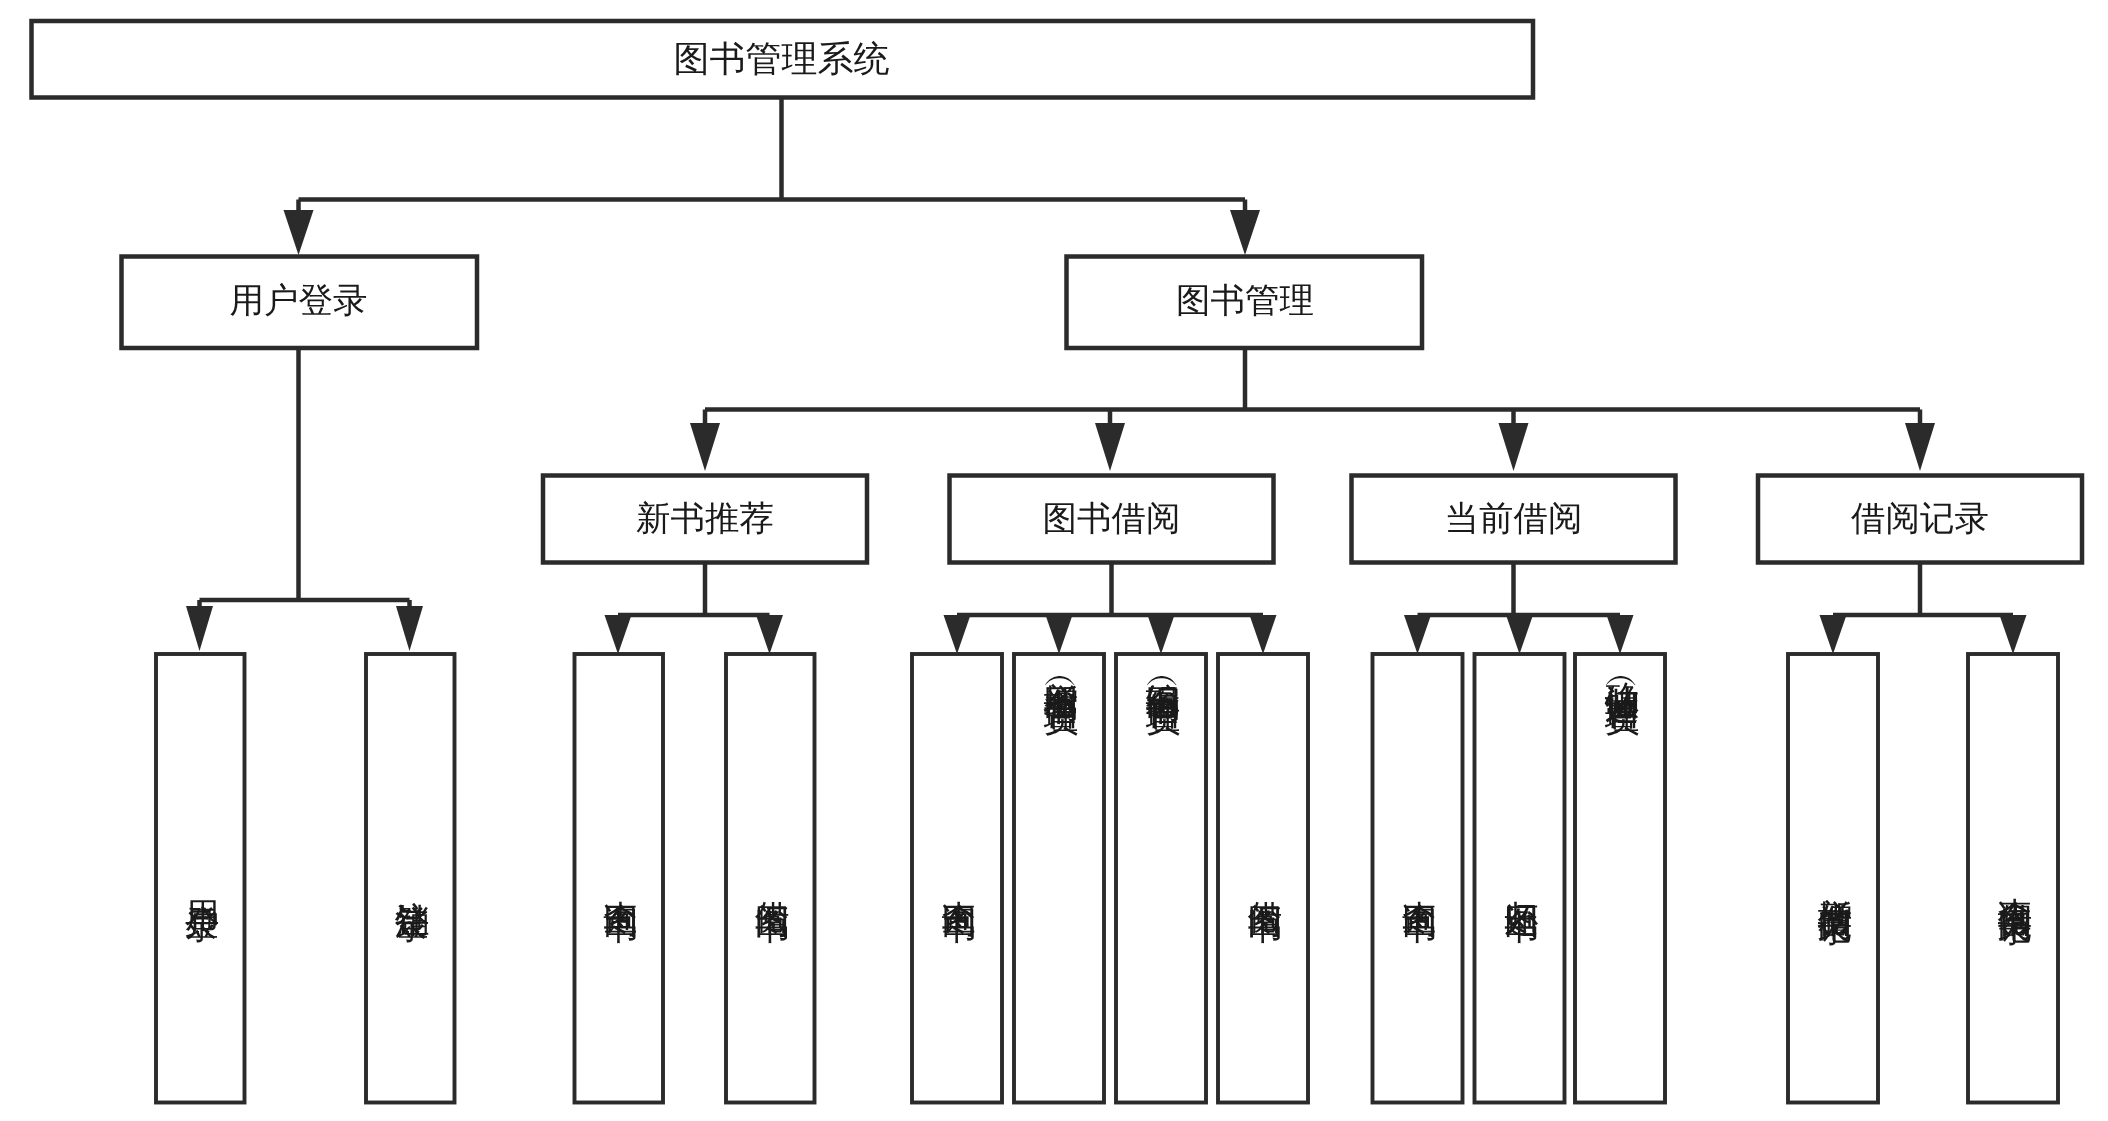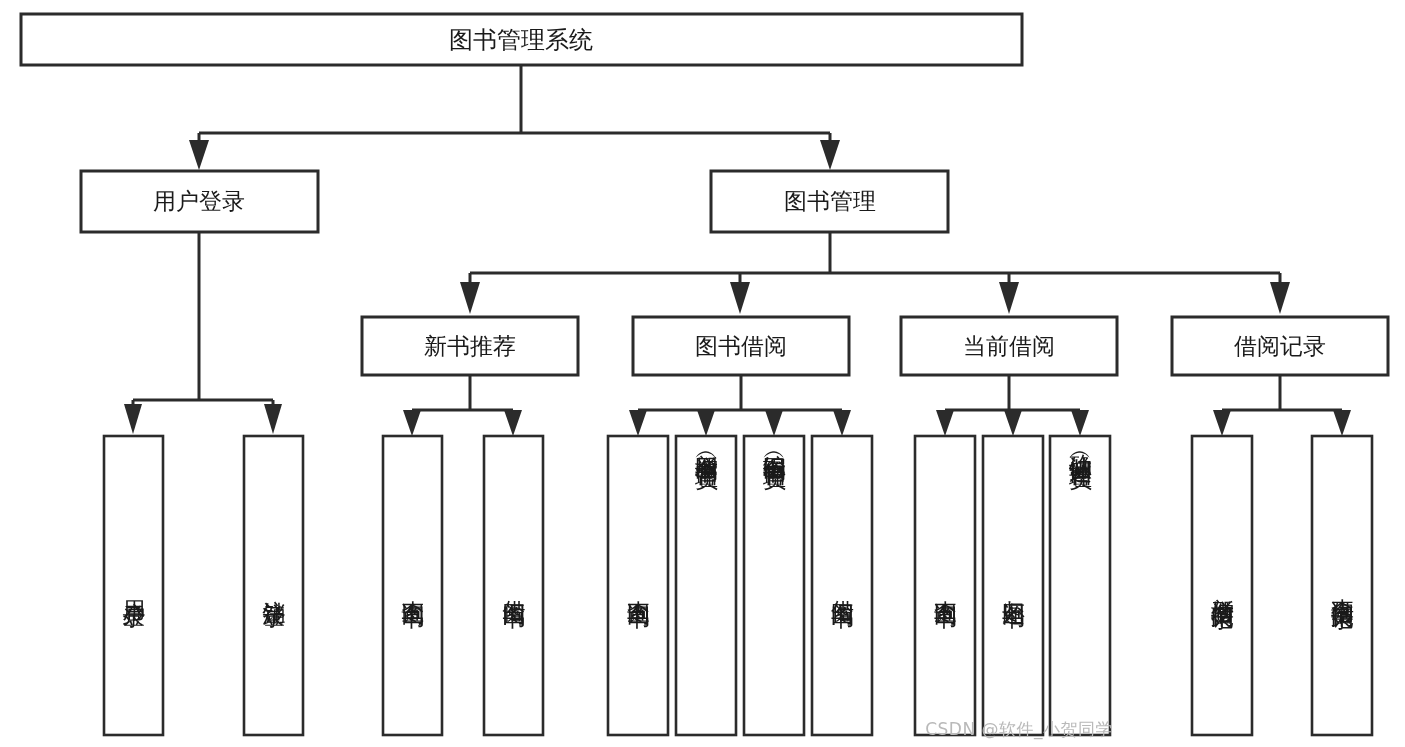--- a/index.html
+++ b/index.html
@@ -245,15 +245,14 @@
     <span class="vlabel">确认归还（管理员）</span>
   </div>
 
   <div class="vlabel-wrap" style="left:1192px; top:436px; width:60px; height:299px;">
     <span class="vlabel">新增借阅记录</span>
   </div>
   <div class="vlabel-wrap" style="left:1312px; top:436px; width:60px; height:299px;">
     <span class="vlabel">查询借阅记录</span>
   </div>
 
-  <div id="watermark">CSDN @软件_小贺同学</div>
 
 </div>
 
 </body></html>

